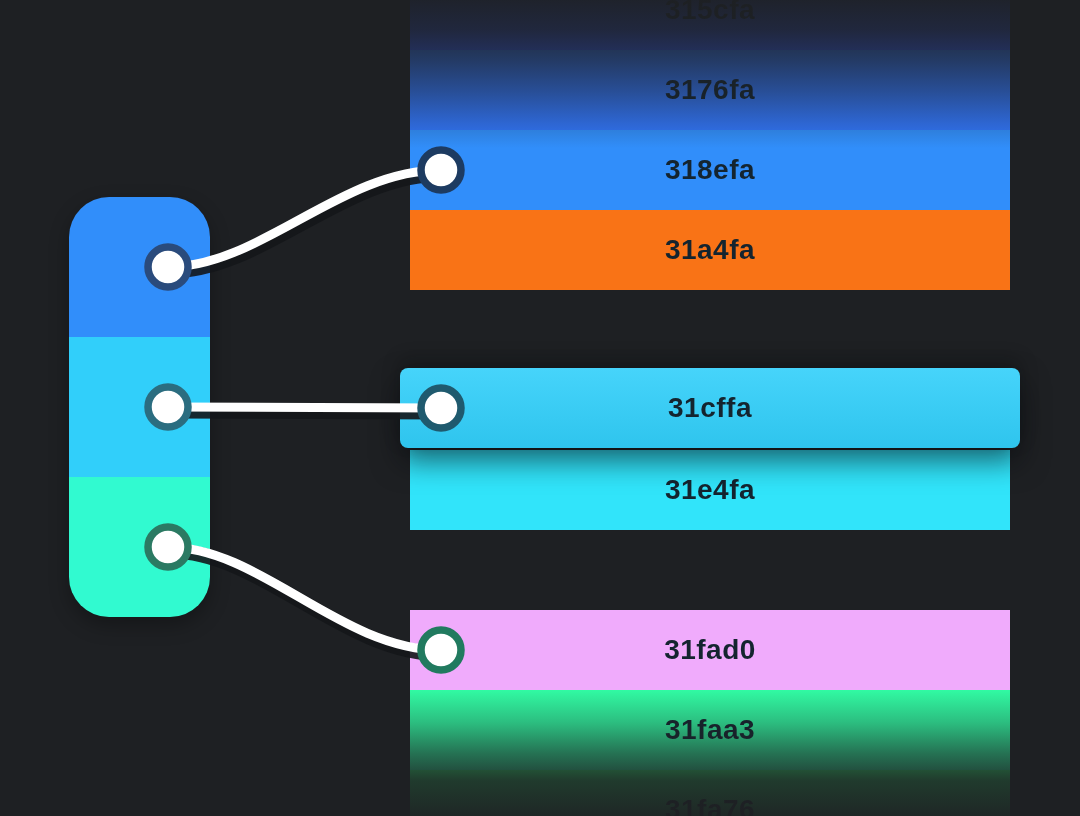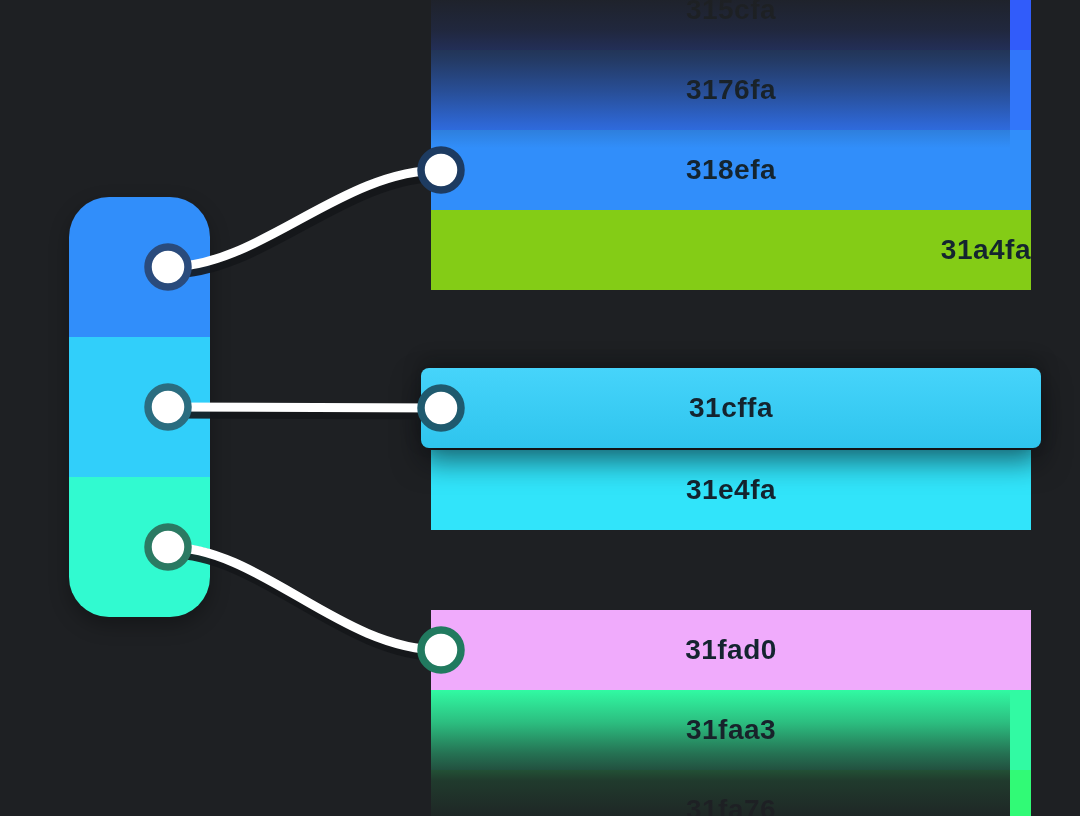--- a/index.html
+++ b/index.html
@@ -1,21 +1,21 @@
 <!DOCTYPE html>
 <html><head>
 <meta charset="utf-8">
 <style>
   html,body{margin:0;padding:0;background:#1e2023;}
   .stage{
     position:relative;width:1080px;height:816px;background:#1e2023;
     overflow:hidden;font-family:"Liberation Sans",sans-serif;
   }
   
-  .shade-list{position:absolute;left:431px;top:0;width:600px;height:816px;}
+  .shade-list{position:absolute;left:410px;top:0;width:600px;height:816px;}
   .shade-row{
     position:absolute;left:0;width:600px;height:80px;
     display:flex;align-items:center;justify-content:center;z-index:1;
   }
   .shade-row .label{
     font-size:28px;font-weight:700;letter-spacing:.5px;color:#14242f;
   }
   .shade-row.selected{
     left:-10px;width:620px;z-index:2;
     box-shadow:0 14px 28px rgba(8,10,12,.55), 0 -8px 18px rgba(8,10,12,.28);
@@ -51,21 +51,21 @@
   <div class="shade-list">
       <div class="shade-row" style="top: -30px; background: rgb(49, 92, 250);">
         <span class="label" style="color: rgb(20, 36, 47);">315cfa</span>
       </div>
       <div class="shade-row" style="top: 50px; background: rgb(49, 118, 250);">
         <span class="label" style="color: rgb(20, 36, 47);">3176fa</span>
       </div>
       <div class="shade-row" style="top: 130px; background: rgb(49, 142, 250);">
         <span class="label" style="color: rgb(20, 36, 47);">318efa</span>
       </div>
-      <div class="shade-row" style="top: 210px; background: #84cc16; justify-content: flex-end;">
+      <div class="shade-row" style="top: 210px; background: #f97316;">
         <span class="label" style="color: rgb(20, 36, 47);">31a4fa</span>
       </div>
       <div class="shade-row selected" style="top: 368px; background: linear-gradient(rgba(255, 255, 255, 0.1), rgba(0, 0, 0, 0.05)), rgb(49, 207, 250);">
         <span class="label" style="color: rgb(20, 36, 47);">31cffa</span>
       </div>
       <div class="shade-row" style="top: 450px; background: rgb(49, 228, 250); justify-content: center;">
         <span class="label" style="color: rgb(20, 36, 47);">31e4fa</span>
       </div>
       <div class="shade-row" style="top: 610px; background: #f0abfc;">
         <span class="label" style="color: rgb(20, 36, 47);">31fad0</span>

